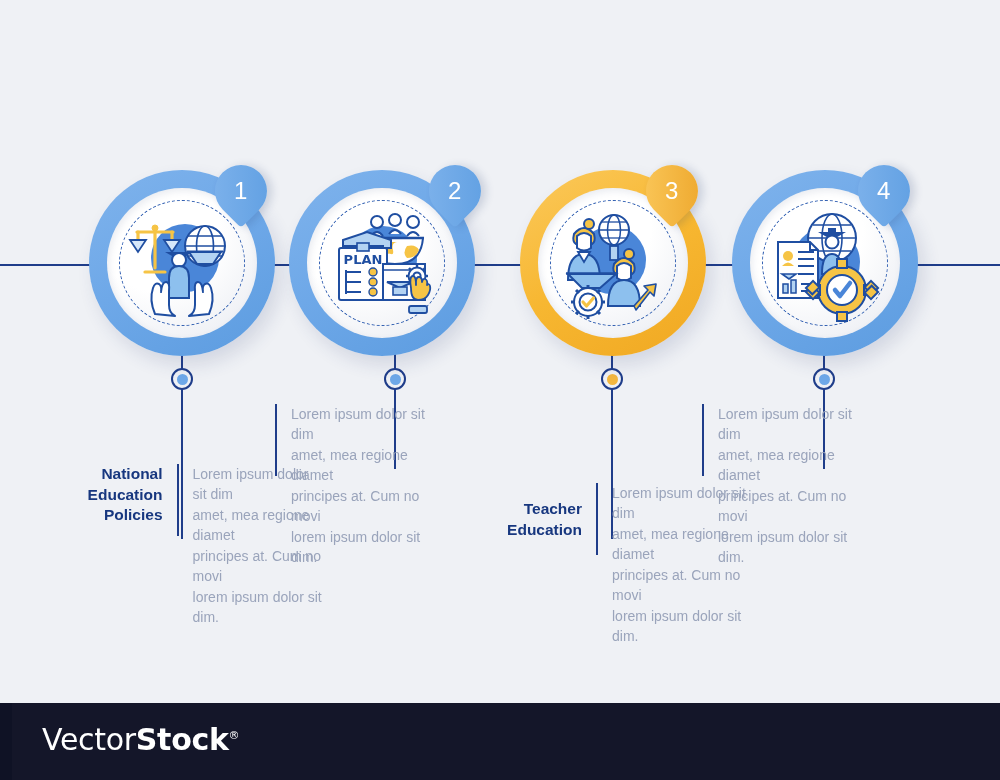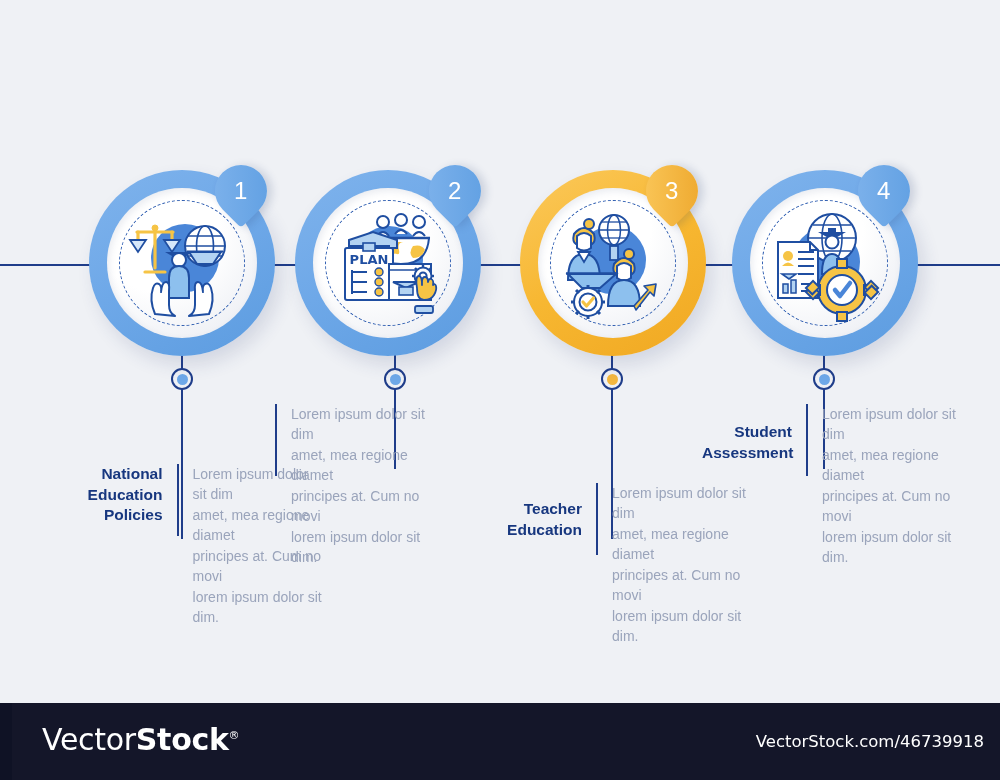--- a/index.html
+++ b/index.html
@@ -212,21 +212,21 @@
 amet, mea regione diamet
 principes at. Cum no movi
 lorem ipsum dolor sit dim.</div>
     </div>
 
     <div class="stem" style="left:394px; top:264px; height:205px;"></div>
     <div class="node-dot" style="left:384px; top:368px;">
       <i style="background:#6ea8e8;"></i>
     </div>
 
-    <div class="ring" style="left:295px; top:170px; background:linear-gradient(150deg,#7fb3ec 0%,#6ea8e8 48%,#5c9ce0 100%);">
+    <div class="ring" style="left:289px; top:170px; background:linear-gradient(150deg,#7fb3ec 0%,#6ea8e8 48%,#5c9ce0 100%);">
       <div class="inner">
         <div class="dashring"></div>
         <div class="icon-wrap">
           <svg viewBox="0 0 122 122">
             <circle cx="62" cy="58" r="34" fill="#4a86d8"></circle>
 
             <g>
               <circle cx="56" cy="20" r="6" fill="#fff" stroke="#1f4ea1" stroke-width="2"></circle>
               <circle cx="74" cy="18" r="6" fill="#fff" stroke="#1f4ea1" stroke-width="2"></circle>
               <circle cx="92" cy="20" r="6" fill="#fff" stroke="#1f4ea1" stroke-width="2"></circle>
@@ -422,28 +422,25 @@
             </g>
           </svg>
         </div>
       </div>
     </div>
     <div class="badge" style="left:858px; top:165px; background:linear-gradient(135deg,#7fb3ec,#5f9fe2);">
       <span>4</span>
     </div>
 
     <div class="txtblock left-title" style="left:702px; top:404px; width:290px; height:72px;">
-      <div class="title" style="width:104px; padding-top:18px;">Student
-Assessment</div>
       <div class="divider" style="height:72px;"></div>
       <div class="body" style="width:158px;">Lorem ipsum dolor sit dim
 amet, mea regione diamet
 principes at. Cum no movi
 lorem ipsum dolor sit dim.</div>
     </div>
 
   </div>
 
   <div id="footer">
     <div class="wm-logo"><span>Vector</span><span class="b">Stock</span><span class="r">®</span></div>
-    <div class="wm-url">VectorStock.com/46739918</div>
   </div>
 </div>
 
 </body></html>

